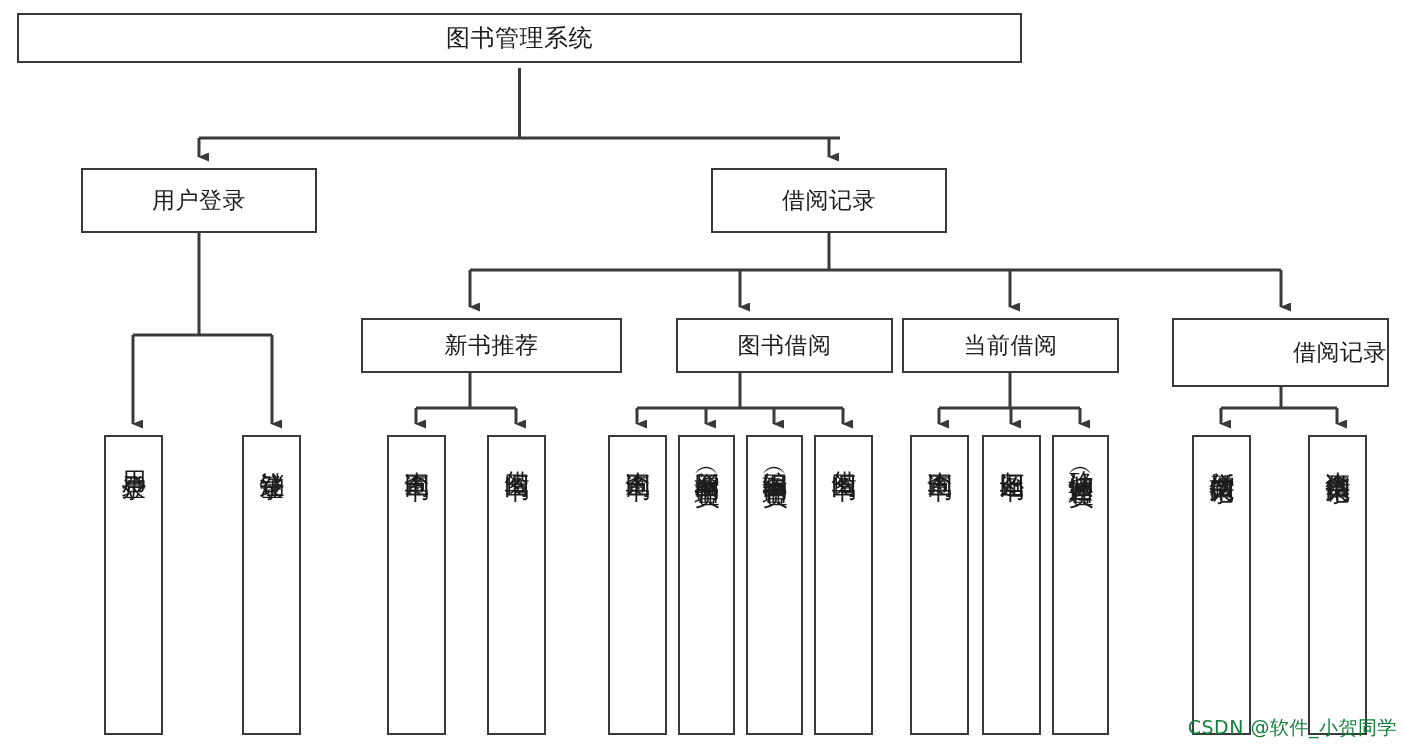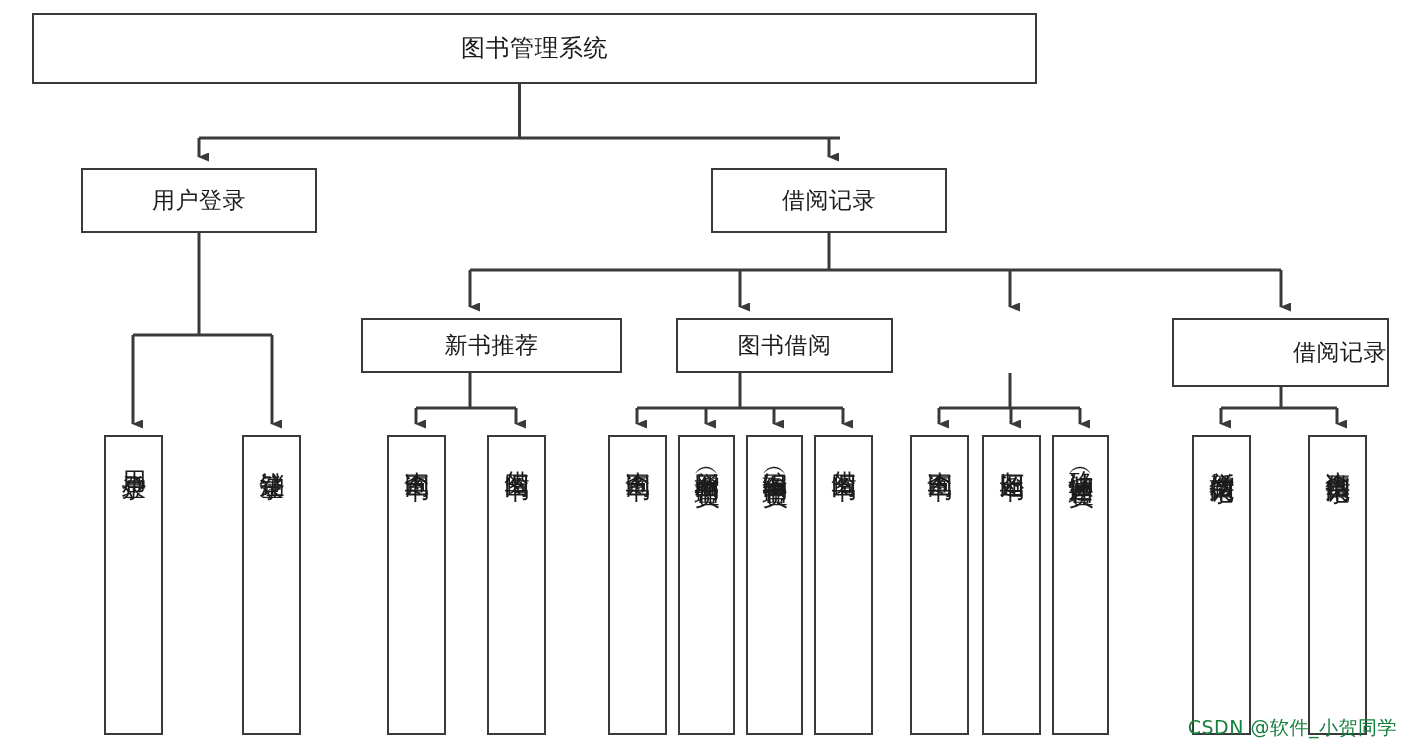--- a/index.html
+++ b/index.html
@@ -122,37 +122,40 @@
       <path d="M 1011 408 L 1011 424" marker-end="url(#arrowhead)"></path>
       <path d="M 1080 408 L 1080 424" marker-end="url(#arrowhead)"></path>
 
       <path d="M 1281 373 L 1281 408"></path>
       <path d="M 1221 408 L 1337 408"></path>
       <path d="M 1221 408 L 1221 424" marker-end="url(#arrowhead)"></path>
       <path d="M 1337 408 L 1337 424" marker-end="url(#arrowhead)"></path>
     </g>
   </svg>
 
-  <div class="node root horizontal" id="node-root" style="left: 32px; top: 13px; width: 1005px; height: 71px;">
+  <div class="node root horizontal" id="node-root" style="left: 17px; top: 13px; width: 1005px; height: 50px;">
     <span class="node-label">图书管理系统</span>
   </div>
 
   <div class="node horizontal" id="node-l2-0" style="left: 81px; top: 168px; width: 236px; height: 65px;">
     <span class="node-label">用户登录</span>
   </div>
   <div class="node horizontal" id="node-l2-1" style="left: 711px; top: 168px; width: 236px; height: 65px;">
     <span class="node-label">借阅记录</span>
   </div>
 
   <div class="node horizontal" id="node-l3-0" style="left: 361px; top: 318px; width: 261px; height: 55px;">
     <span class="node-label">新书推荐</span>
   </div>
   <div class="node horizontal" id="node-l3-1" style="left: 632px; top: 318px; width: 217px; height: 55px; margin-left: 44px;">
     <span class="node-label">图书借阅</span>
   </div>
+  <div class="node horizontal" id="node-l3-2" style="left: 902px; top: 318px; width: 217px; height: 55px;">
+    <span class="node-label">当前借阅</span>
+  </div>
   <div class="node horizontal" id="node-l3-3" style="left: 1172px; top: 318px; width: 217px; height: 69px; justify-content: flex-end;">
     <span class="node-label">借阅记录</span>
   </div>
 
   <div class="node vertical" id="node-leaf-0" style="left: 104px; top: 435px; width: 59px; height: 300px;">
     <span class="node-label">用户登录</span>
   </div>
   <div class="node vertical" id="node-leaf-1" style="left: 242px; top: 435px; width: 59px; height: 300px;">
     <span class="node-label">注销登录</span>
   </div>

